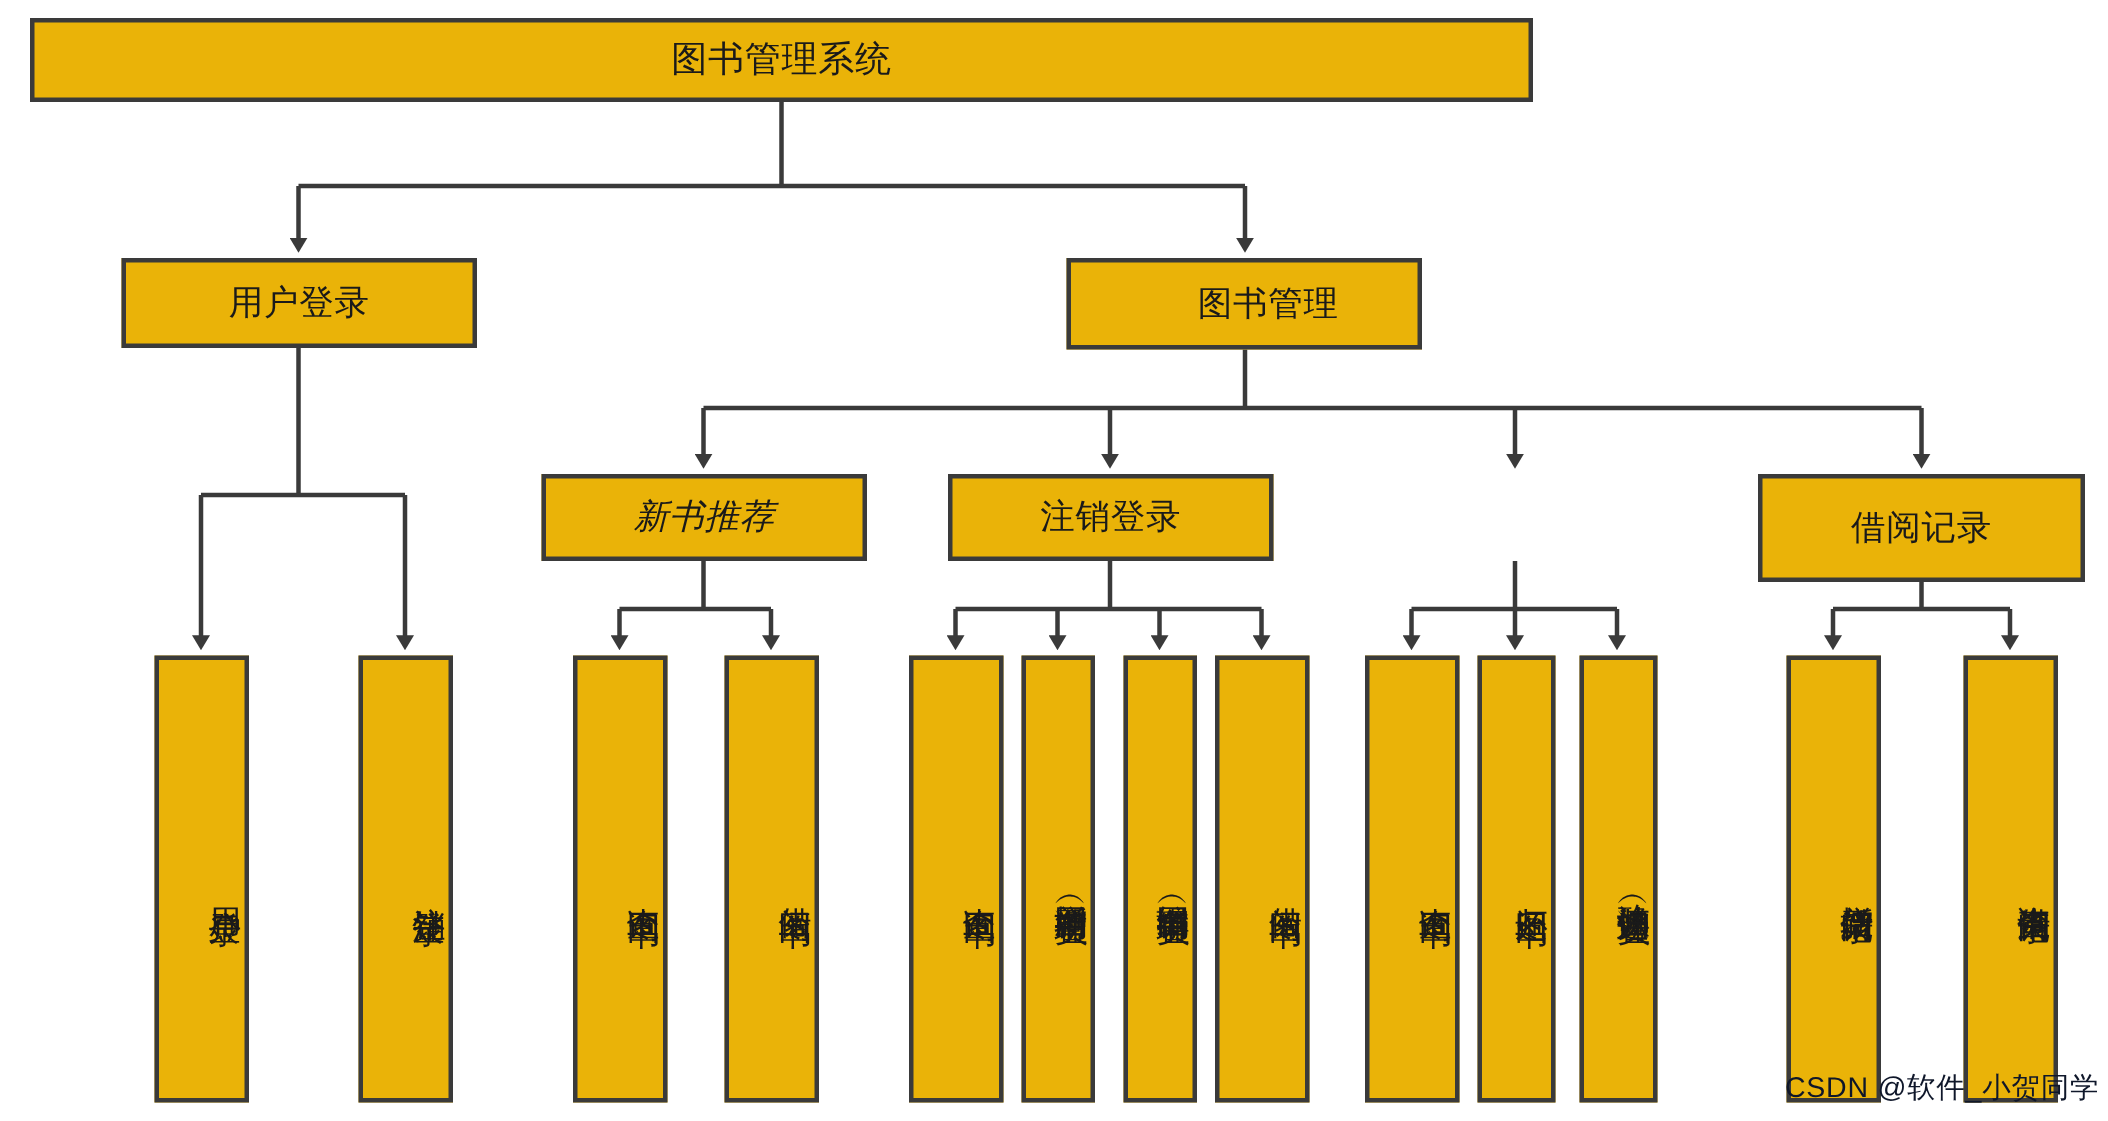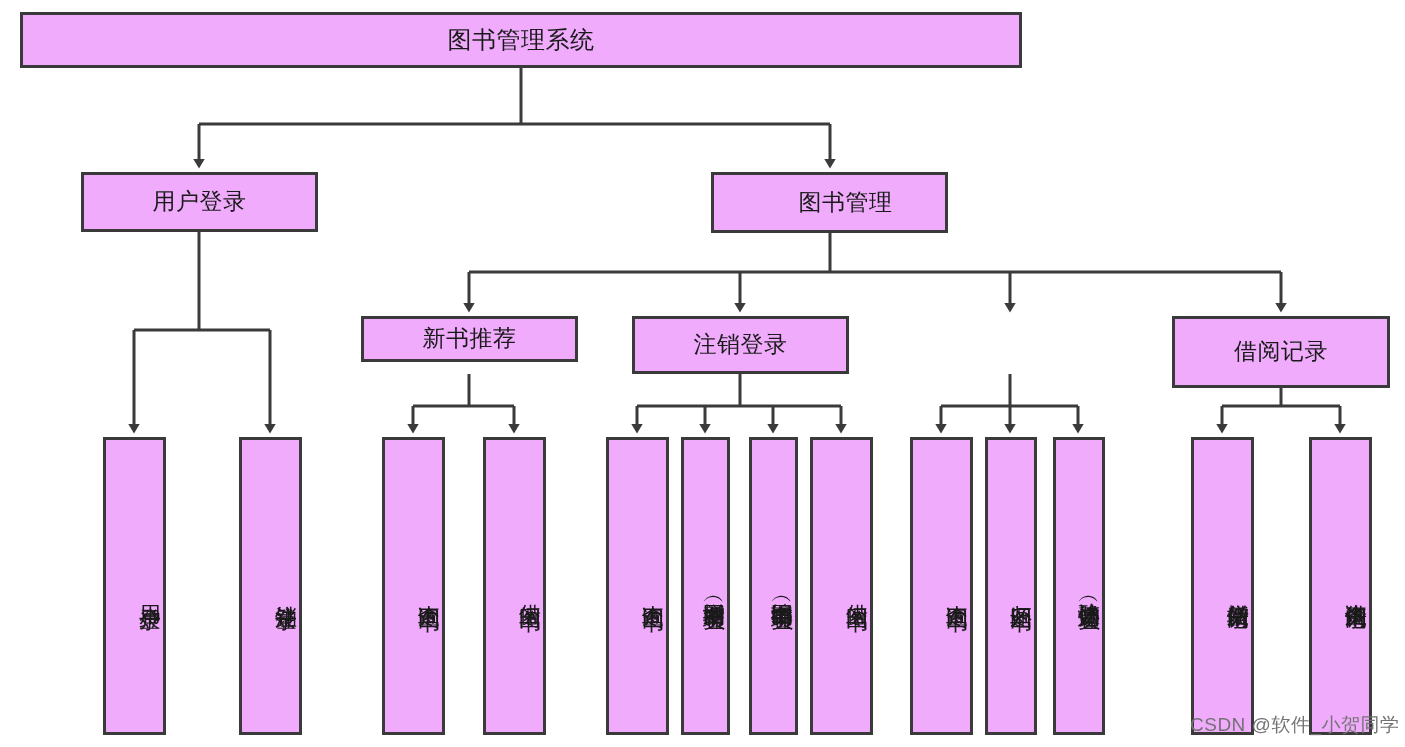--- a/index.html
+++ b/index.html
@@ -23,21 +23,21 @@
     left: 0;
     top: 0;
     width: 1405px;
     height: 747px;
     pointer-events: none;
   }
   .node {
     position: absolute;
     box-sizing: border-box;
     border: 3px solid #3a3a3a;
-    background: #f0abfc;
+    background: #eab308;
     display: flex;
     align-items: center;
     justify-content: center;
     text-align: center;
   }
   .node.h {
     font-size: 23px;
     letter-spacing: 0.5px;
     line-height: 1.1;
   }
@@ -58,21 +58,21 @@
     padding-top: 6px;
     letter-spacing: 1px;
   }
   .label {
     display: block;
     white-space: pre-wrap;
   }
   .watermark {
     position: absolute;
     font-size: 19px;
-    color: #737373;
+    color: #0f172a;
     white-space: nowrap;
     letter-spacing: 0.5px;
   }
 </style>
 </head>
 <body>
 
 <div id="canvas">
 
   <svg class="wires" viewBox="0 0 1405 747" xmlns="http://www.w3.org/2000/svg">
@@ -129,21 +129,21 @@
     <span class="label">图书管理系统</span>
   </div>
 
   <div class="node h" style="left:81px; top:172px; width:237px; height:60px;">
     <span class="label">用户登录</span>
   </div>
   <div class="node h" style="left:711px; top:172px; width:237px; height:61px;padding-left:32px;">
     <span class="label">图书管理</span>
   </div>
 
-  <div class="node h" style="left:361px; top:316px; width:217px; height:46px;">
+  <div class="node h" style="left:361px; top:316px; width:217px; height:58px;font-style:italic;">
     <span class="label">新书推荐</span>
   </div>
   <div class="node h" style="left:632px; top:316px; width:217px; height:58px;">
     <span class="label">注销登录</span>
   </div>
   <div class="node h" style="left:1172px; top:316px; width:218px; height:72px;">
     <span class="label">借阅记录</span>
   </div>
 
   <div class="node v" style="left:103px; top:437px; width:63px; height:298px;">

